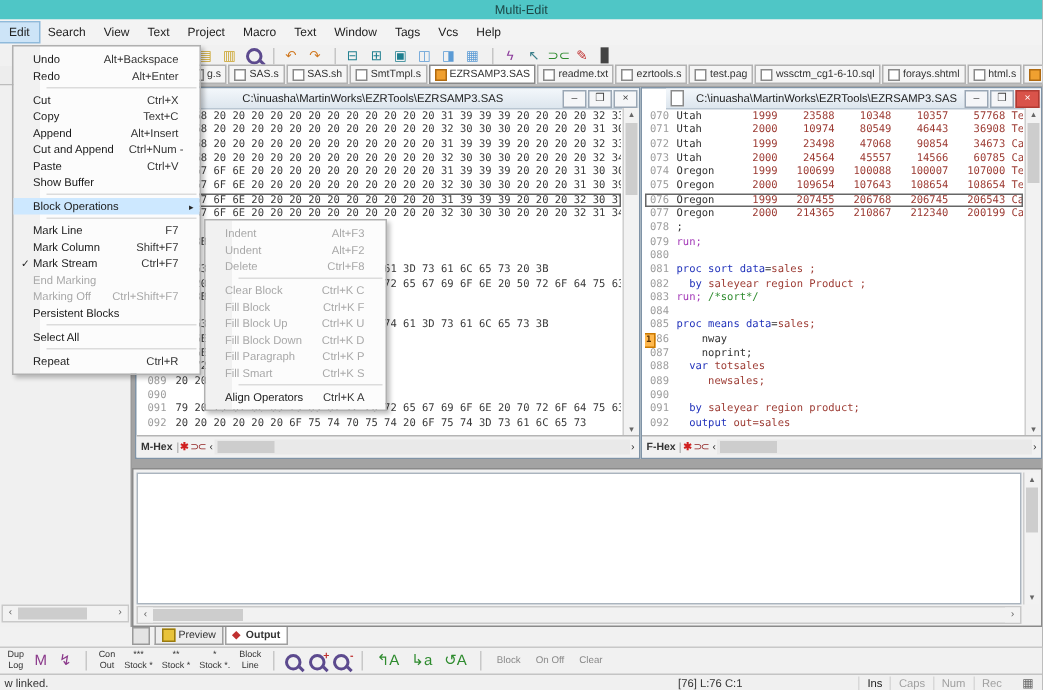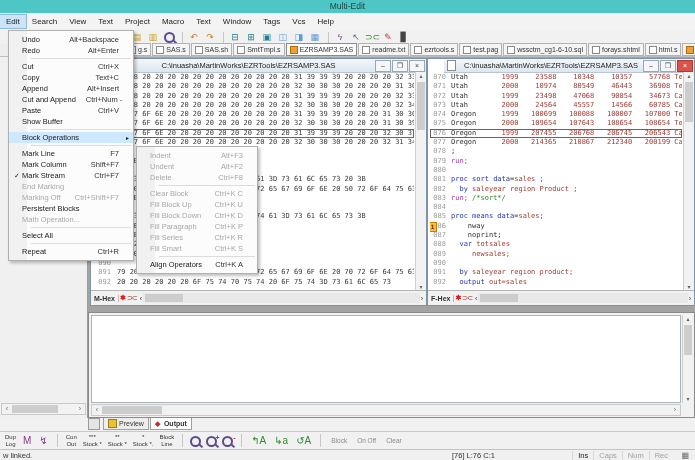--- a/index.html
+++ b/index.html
@@ -409,24 +409,20 @@
         <span class="msc"></span>
       </div>
       <div class="mitem disabled">
         <span class="mlab">Marking Off</span>
         <span class="msc">Ctrl+Shift+F7</span>
       </div>
       <div class="mitem">
         <span class="mlab">Persistent Blocks</span>
         <span class="msc"></span>
       </div>
-      <div class="mitem disabled">
-        <span class="mlab">Math Operation...</span>
-        <span class="msc"></span>
-      </div>
       <div class="msep"></div>
       <div class="mitem">
         <span class="mlab">Select All</span>
         <span class="msc"></span>
       </div>
       <div class="msep"></div>
       <div class="mitem">
         <span class="mlab">Repeat</span>
         <span class="msc">Ctrl+R</span>
       </div>
@@ -443,36 +439,36 @@
       <div class="mitem disabled">
         <span class="mlab">Delete</span>
         <span class="msc">Ctrl+F8</span>
       </div>
       <div class="msep"></div>
       <div class="mitem disabled">
         <span class="mlab">Clear Block</span>
         <span class="msc">Ctrl+K C</span>
       </div>
       <div class="mitem disabled">
+        <span class="mlab">Fill Block</span>
+        <span class="msc">Ctrl+K F</span>
+      </div>
+      <div class="mitem disabled">
         <span class="mlab">Fill Block Up</span>
         <span class="msc">Ctrl+K U</span>
       </div>
       <div class="mitem disabled">
         <span class="mlab">Fill Block Down</span>
         <span class="msc">Ctrl+K D</span>
       </div>
       <div class="mitem disabled">
         <span class="mlab">Fill Paragraph</span>
         <span class="msc">Ctrl+K P</span>
       </div>
       <div class="mitem disabled">
-        <span class="mlab">Fill Series</span>
-        <span class="msc">Ctrl+K R</span>
-      </div>
-      <div class="mitem disabled">
         <span class="mlab">Fill Smart</span>
         <span class="msc">Ctrl+K S</span>
       </div>
       <div class="msep"></div>
       <div class="mitem">
         <span class="mlab">Align Operators</span>
         <span class="msc">Ctrl+K A</span>
       </div>
     </div>
 

